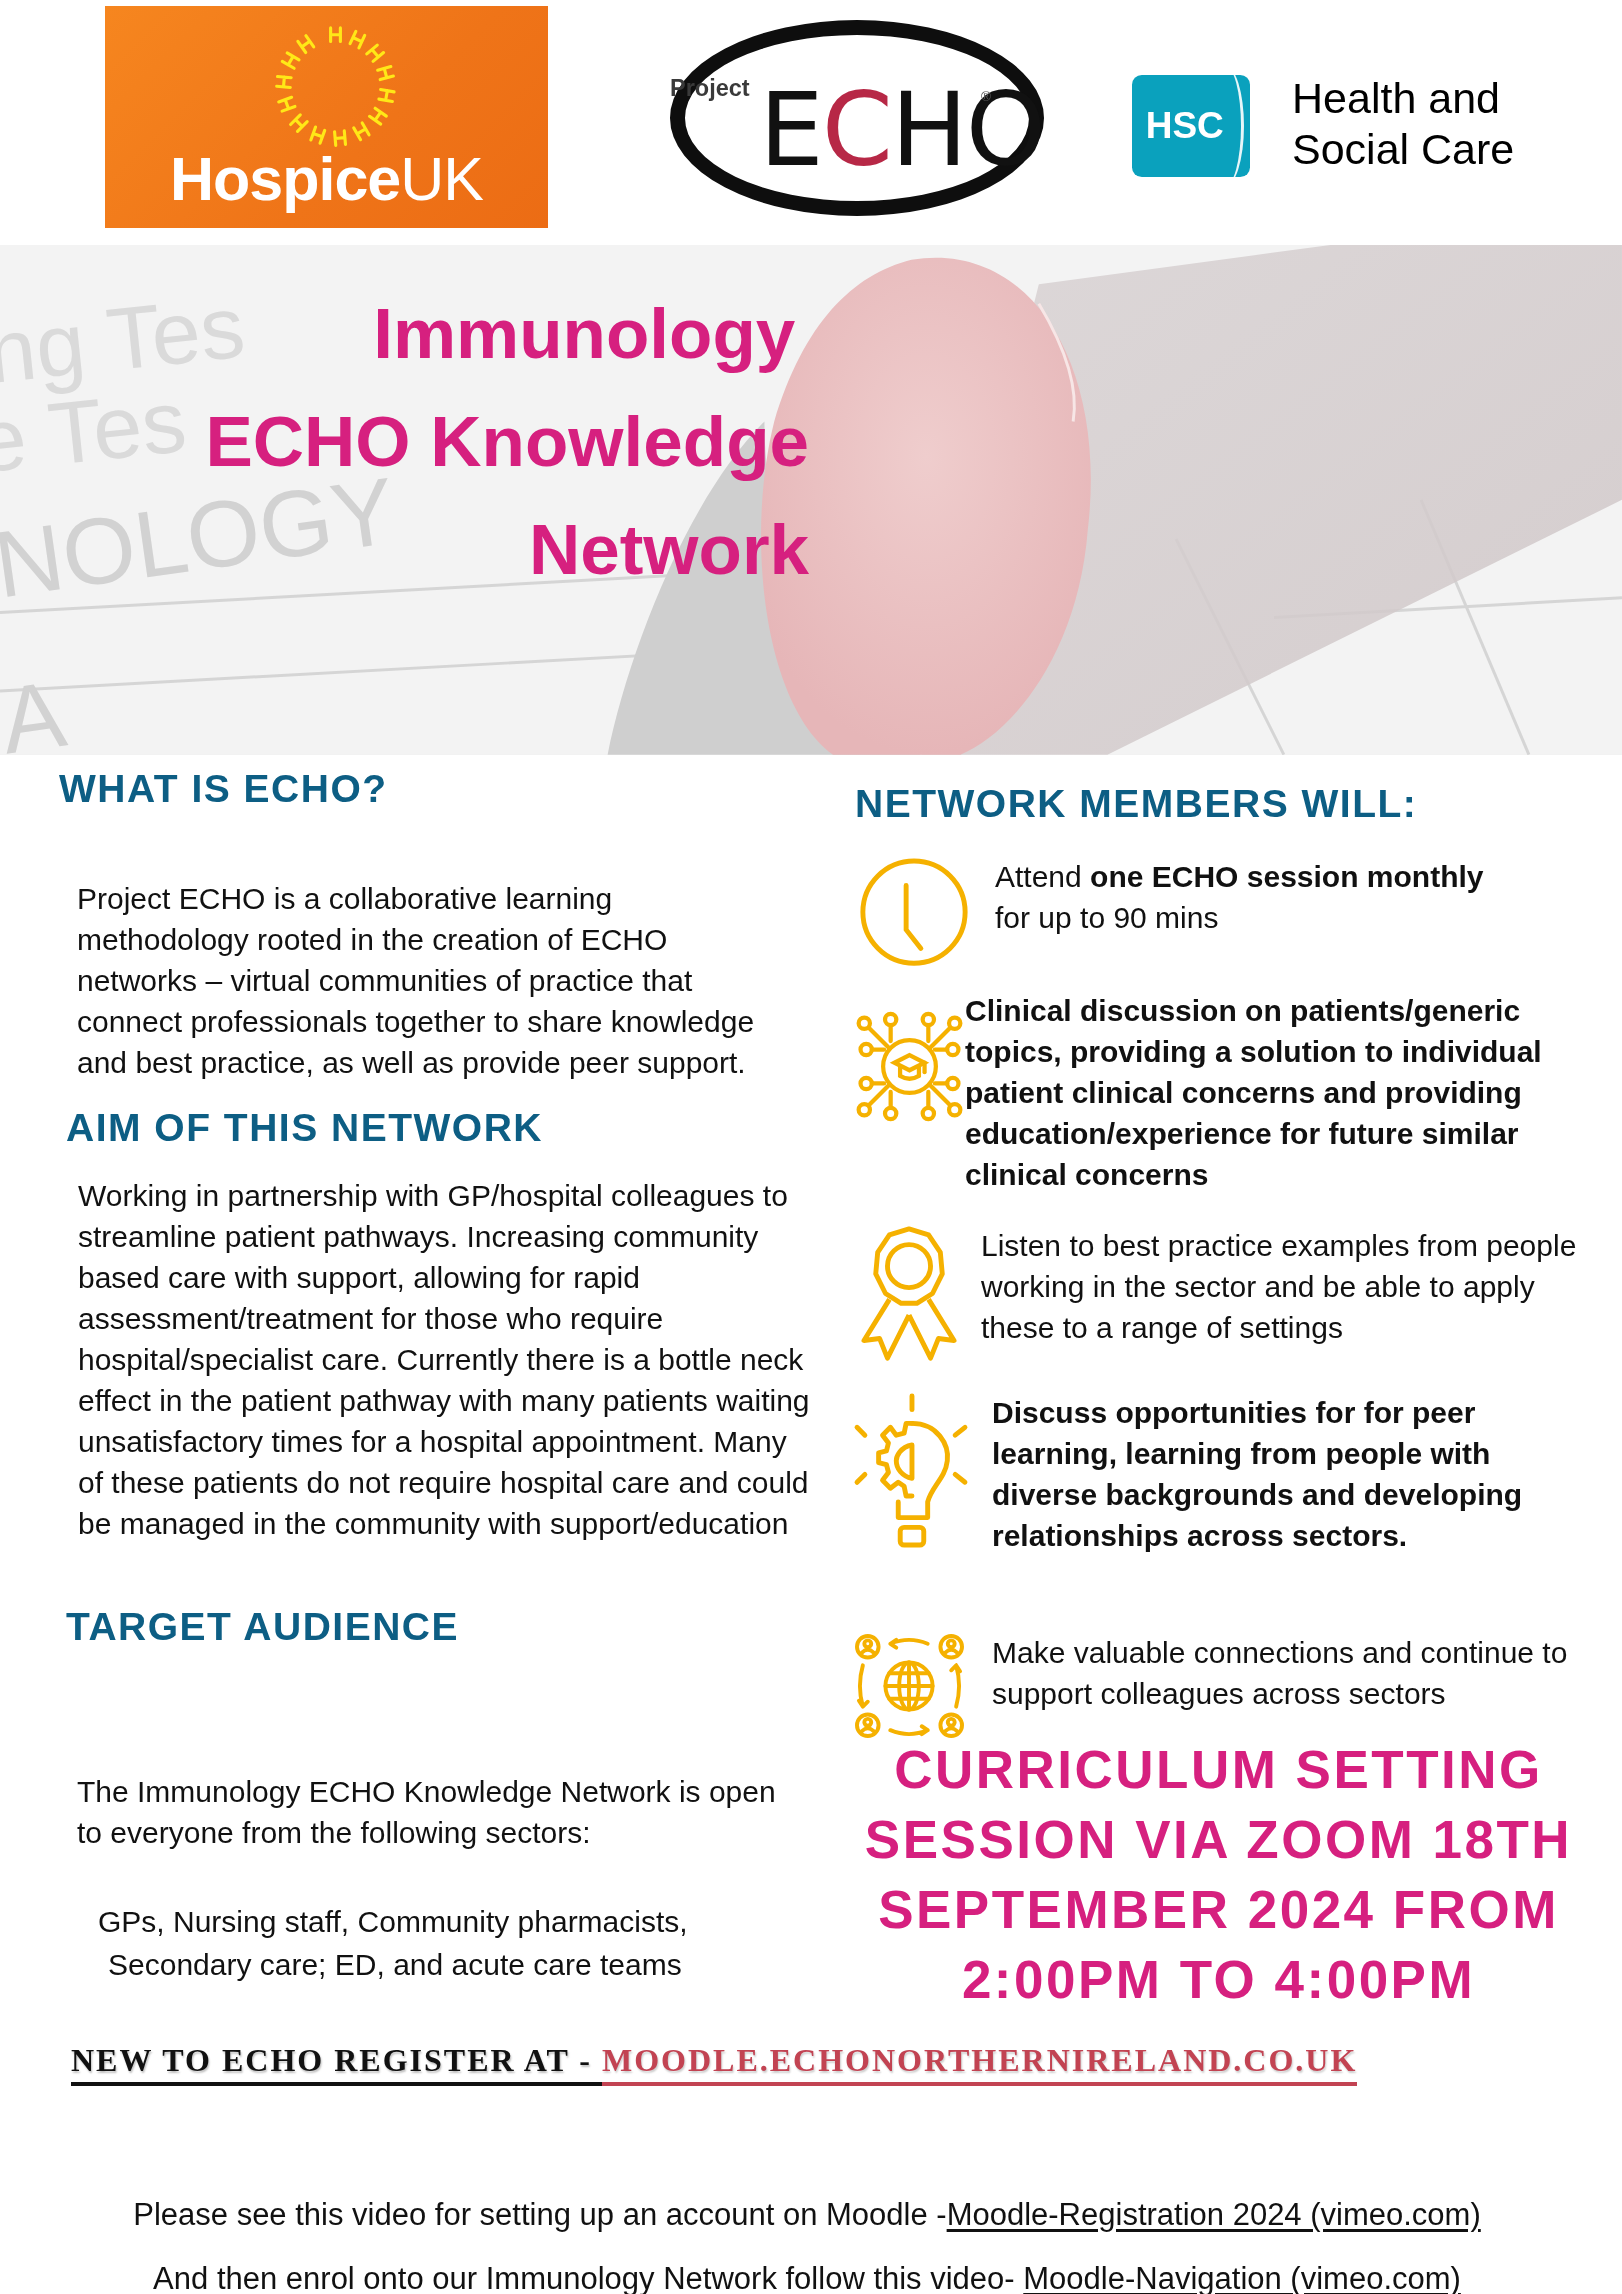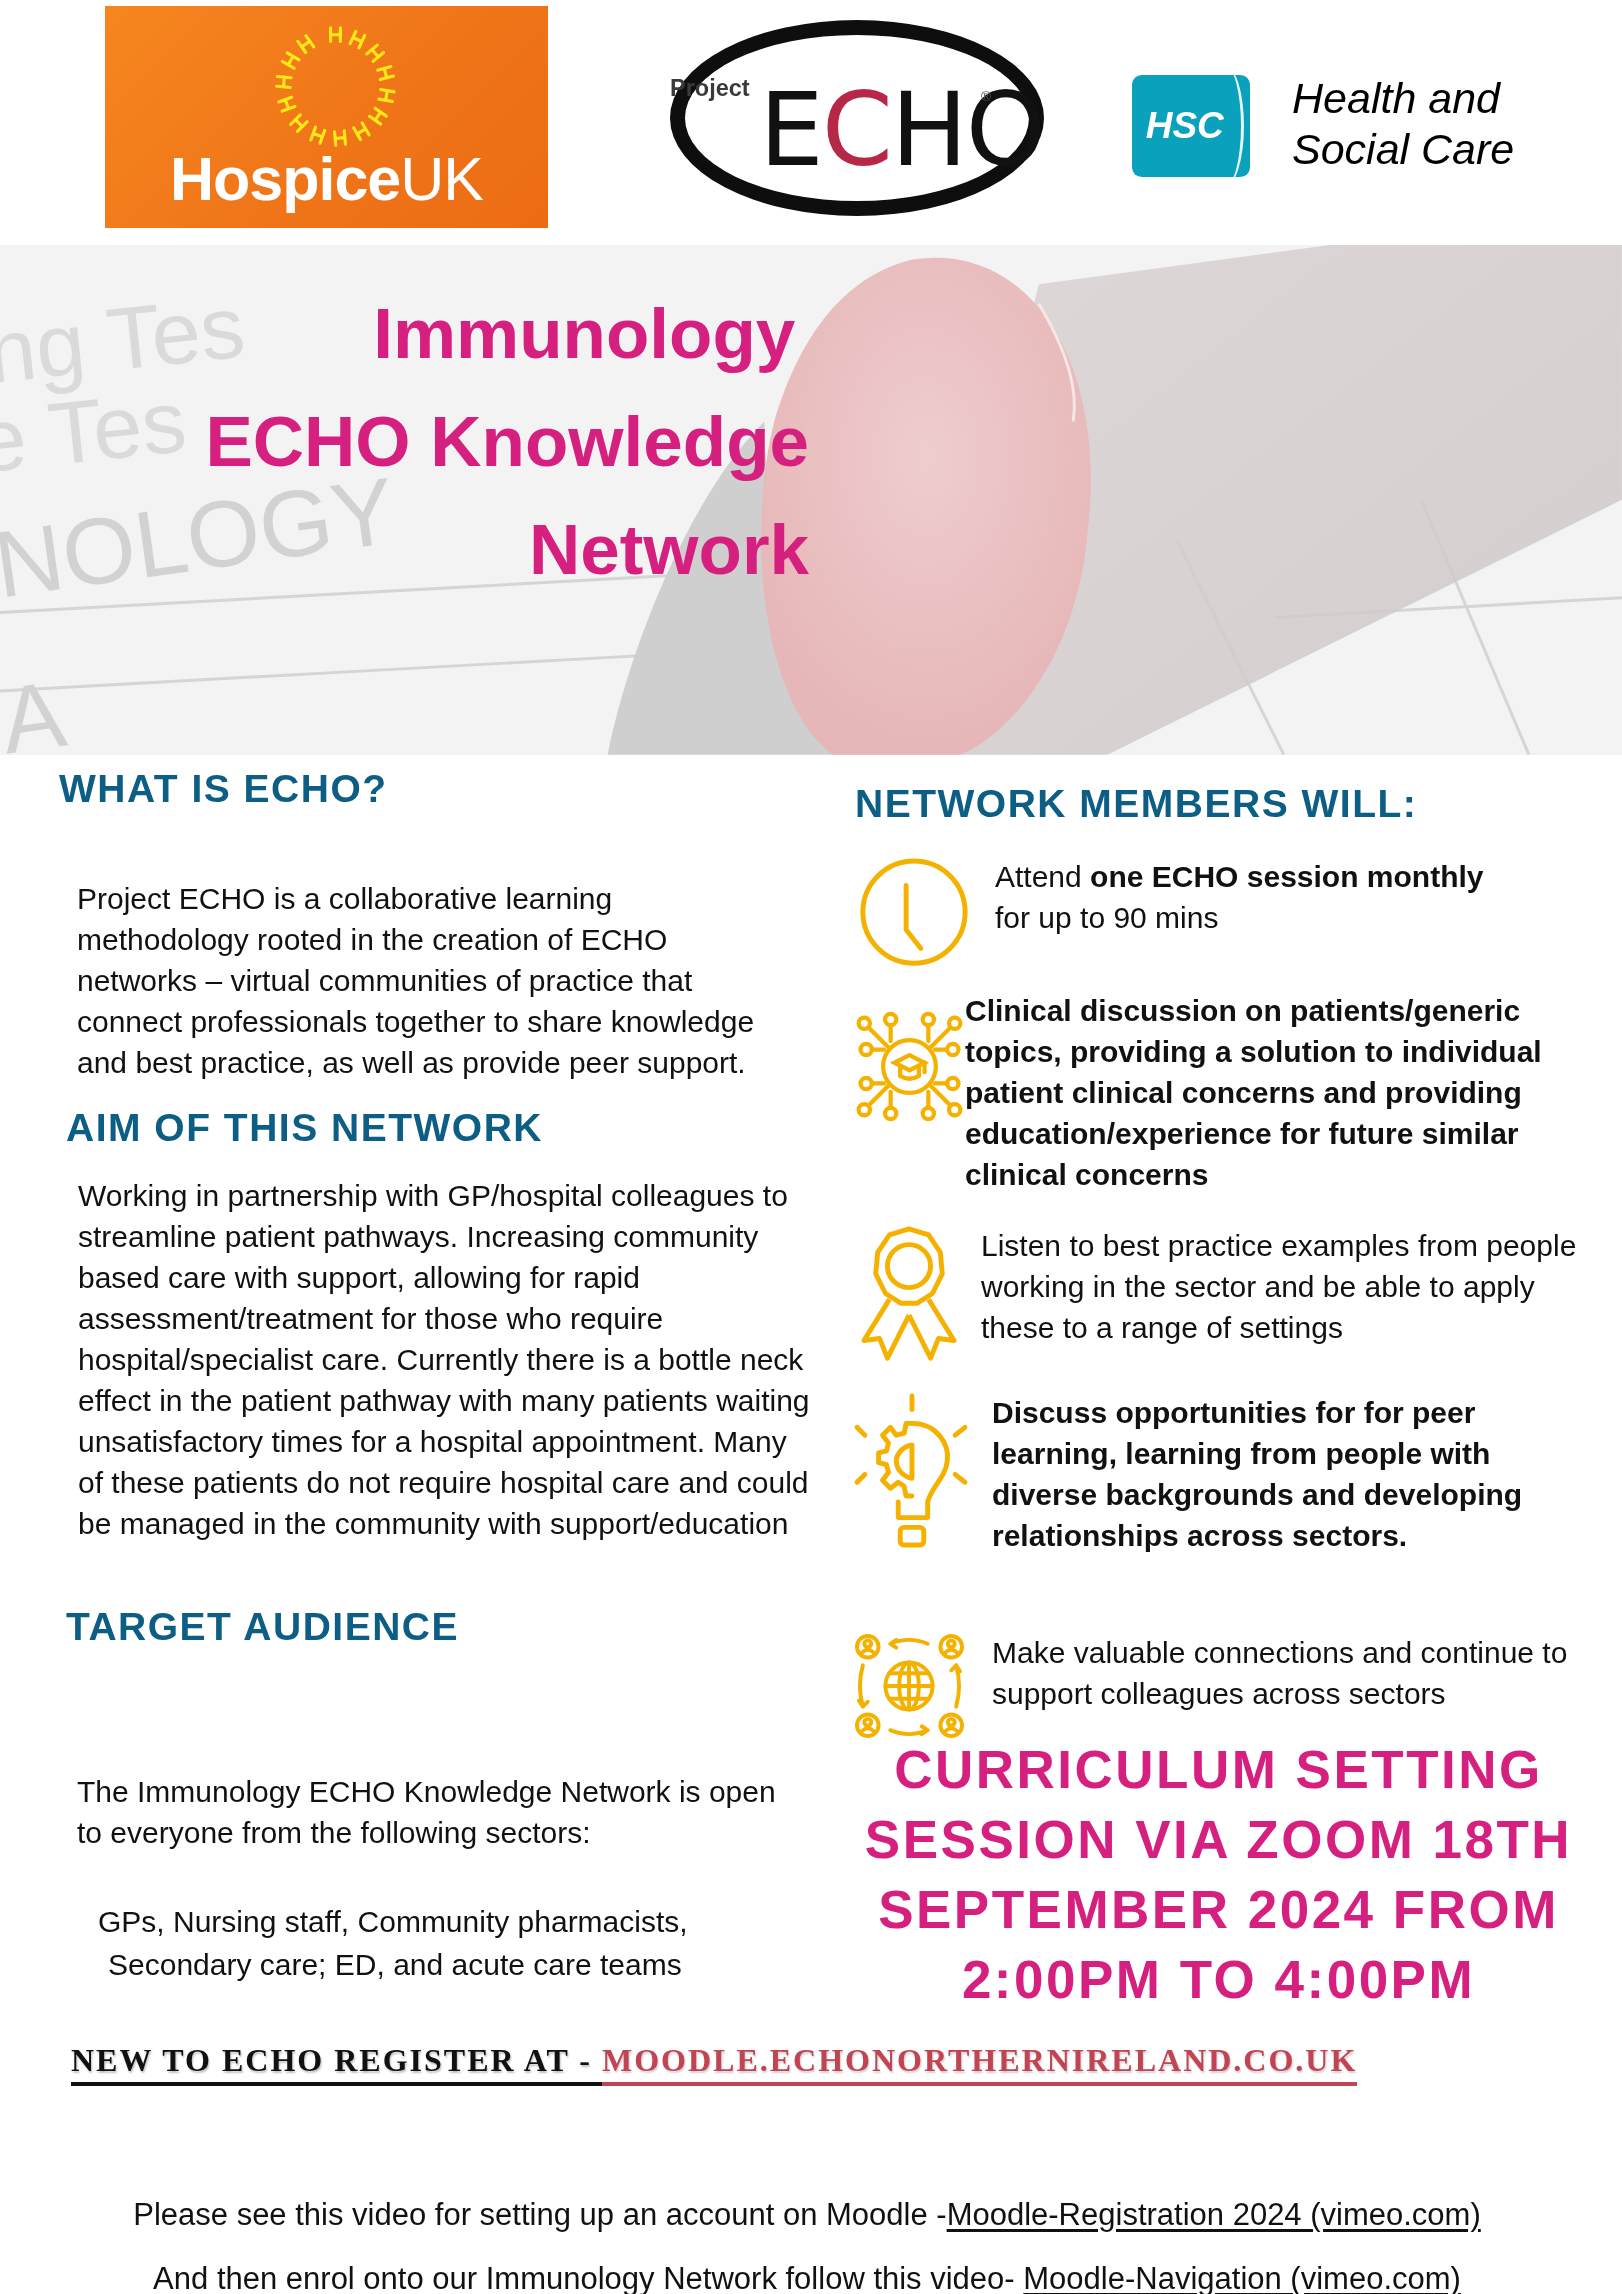--- a/index.html
+++ b/index.html
@@ -18,21 +18,21 @@
 
   .echo-logo { position: absolute; left: 670px; top: 19.6px; width: 374px; height: 196px; }
   .echo-ellipse { position: absolute; inset: 0; border: 15.7px solid #0e0e0e; border-radius: 50%; }
   .echo-project { position: absolute; left: 0; width: 100%; top: 27.4px; text-align: left;
     font-size: 23.5px; font-weight: bold; color: #3a3a3a; margin-top: 28px; }
   .echo-word { position: absolute; left: 0; width: 100%; top: 59px; text-align: right;
     font-size: 102px; line-height: 1; color: #111; letter-spacing: -2px; font-family: "DejaVu Sans", sans-serif; }
   .echo-word .c { color: #b72846; }
   .echo-reg { position: absolute; right: 53px; top: 69px; font-size: 13.7px; color: #555; }
 
-  .hsc-logo { position: absolute; left: 1132px; top: 73px; width: 412px; height: 108px; font-style: italic; }
+  .hsc-logo { position: absolute; left: 1132px; top: 73px; width: 412px; height: 108px; }
   .hsc-box { position: absolute; left: 0; top: 2px; width: 118px; height: 102px; background: #0aa1bd;
     border-radius: 9.8px; color: #fff; font-weight: bold; font-size: 37px; line-height: 102px;
     padding-left: 13.7px; overflow: hidden; }
   .hsc-box .swoosh { position: absolute; right: 5.9px; top: -9.8px; width: 39px; height: 122px;
     border-right: 3.9px solid #fff; border-radius: 0 50% 50% 0; opacity: .9; }
   .hsc-text { position: absolute; left: 160px; top: 0; font-size: 43px; line-height: 51px; color: #000000; }
 
   
   .hero { position: absolute; left: 0; top: 245px; width: 1622px; height: 510px; overflow: hidden;
     background: #f1f1f1; }

